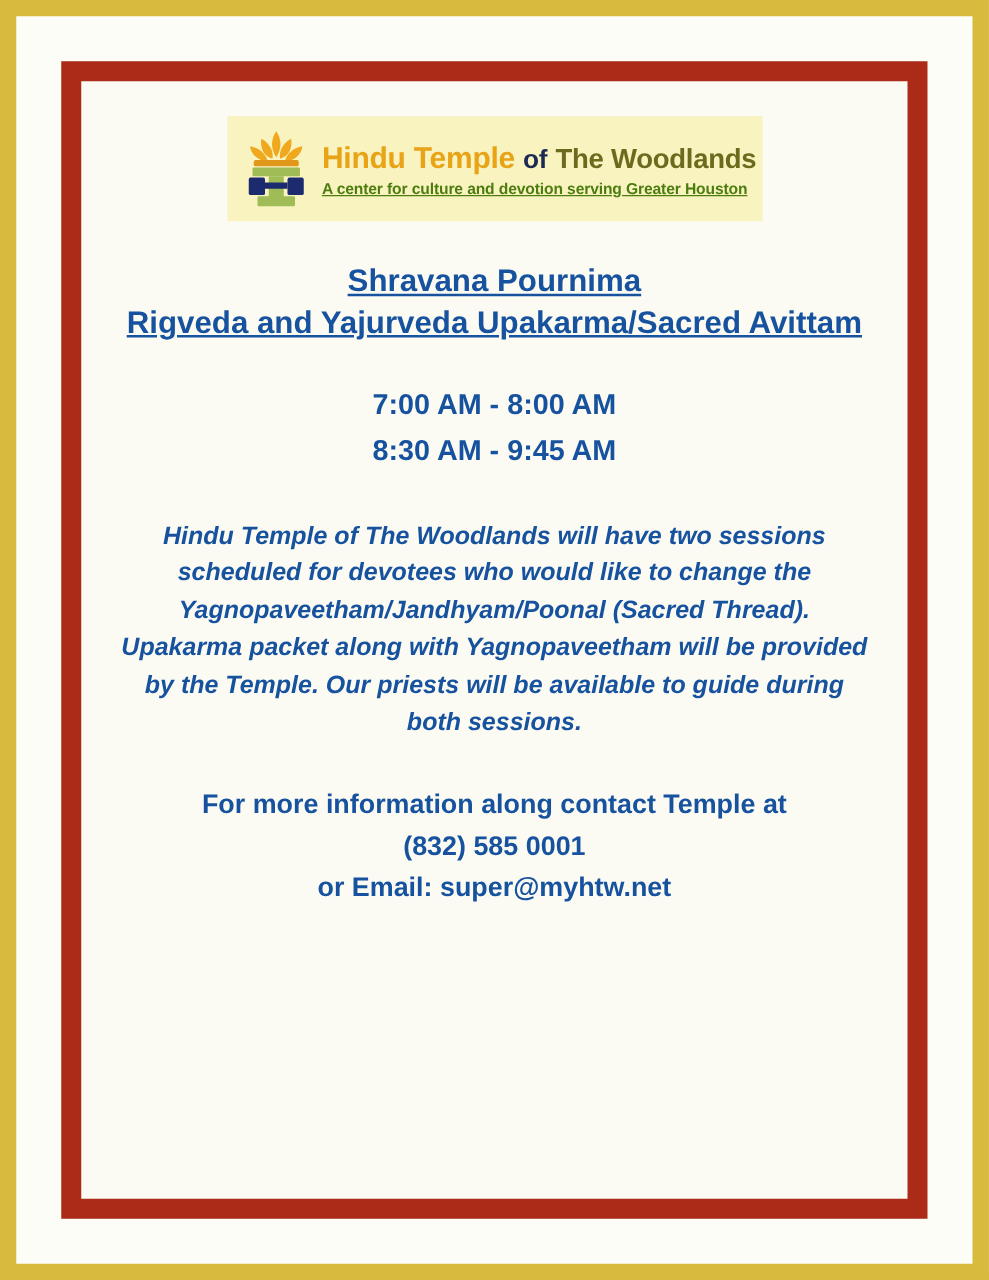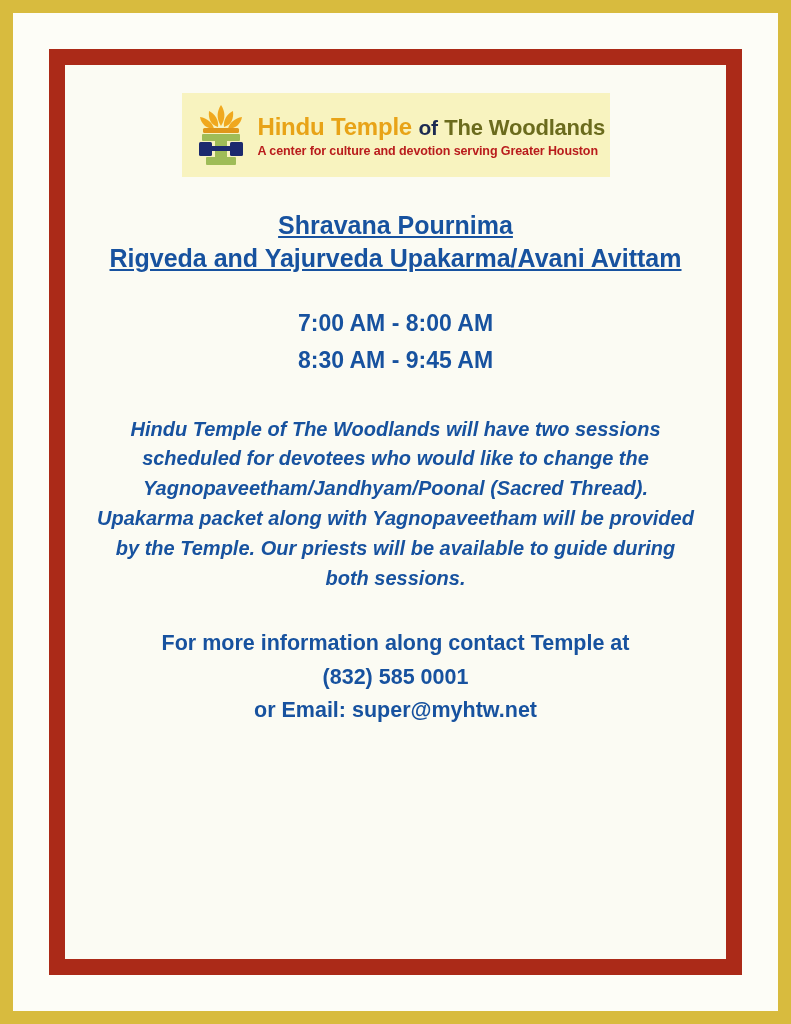--- a/index.html
+++ b/index.html
@@ -79,23 +79,24 @@
     letter-spacing: -0.2px;
     white-space: nowrap;
   }
   .brand-a { color: #e8a317; }
   .brand-of { color: #1c2a52; font-size: 21px; }
   .brand-b { color: #6b6b1d; font-size: 22px; }
   .logo-line2 {
     margin-top: 6px;
     font-size: 12.5px;
     font-weight: bold;
-    color: #b91c1c;
+    color: #4d7c0f;
     white-space: nowrap;
     letter-spacing: -0.1px;
+    text-decoration: underline;
   }
 
   .heading {
     font-size: 25px;
     font-weight: bold;
     color: #17529f;
     text-decoration: underline;
     line-height: 1.32;
     margin: 0;
     padding: 0 14px;
@@ -186,21 +187,21 @@
              <span class="brand-of">of</span>
              <span class="brand-b">The Woodlands</span>
            </div>
            <div class="logo-line2">A center for culture and devotion serving Greater Houston</div>
          </div>
        </div>
      </div>
 
      <div class="heading-block">
        <div class="heading">Shravana Pournima</div>
-       <div class="heading">Rigveda and Yajurveda Upakarma/Avani Avittam</div>
+       <div class="heading">Rigveda and Yajurveda Upakarma/Sacred Avittam</div>
      </div>
 
 
      <div class="times">
        <div>7:00 AM - 8:00 AM</div>
        <div>8:30 AM - 9:45 AM</div>
      </div>
 
      <div class="body-para">Hindu Temple of The Woodlands will have two sessions scheduled for devotees who would like to change the Yagnopaveetham/Jandhyam/Poonal (Sacred Thread). Upakarma packet along with Yagnopaveetham will be provided by the Temple. Our priests will be available to guide during both sessions.</div>
 

